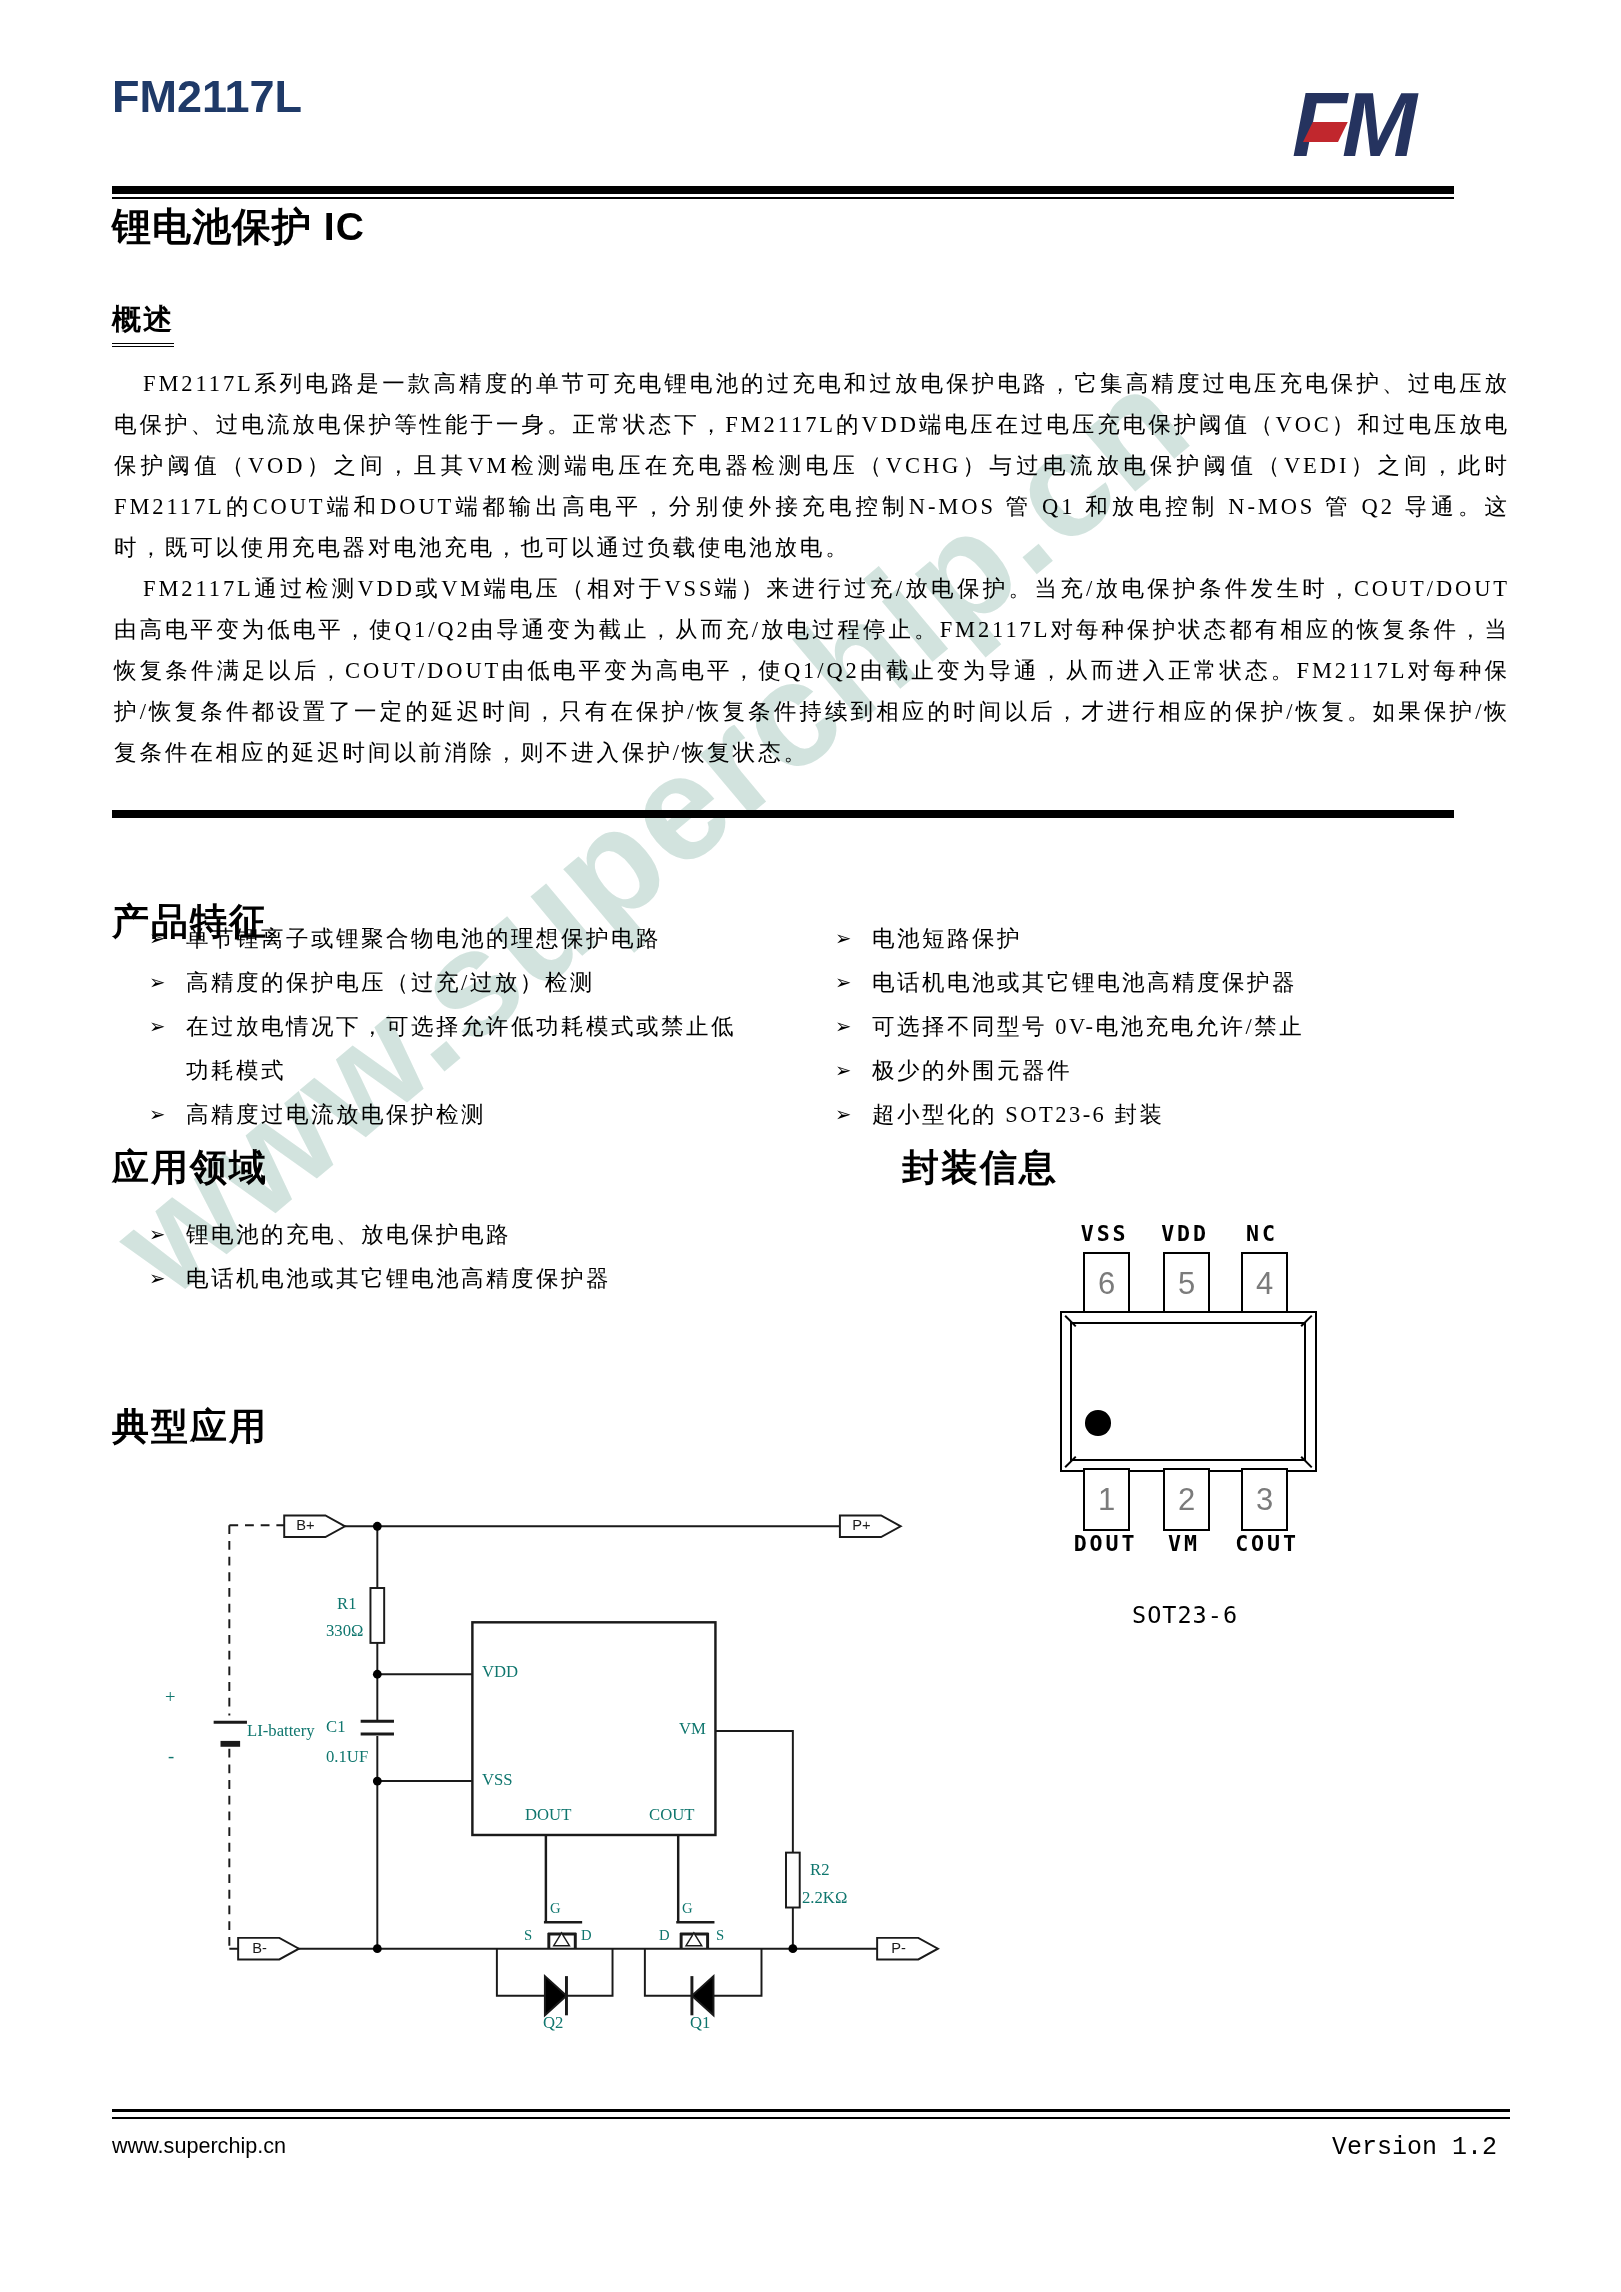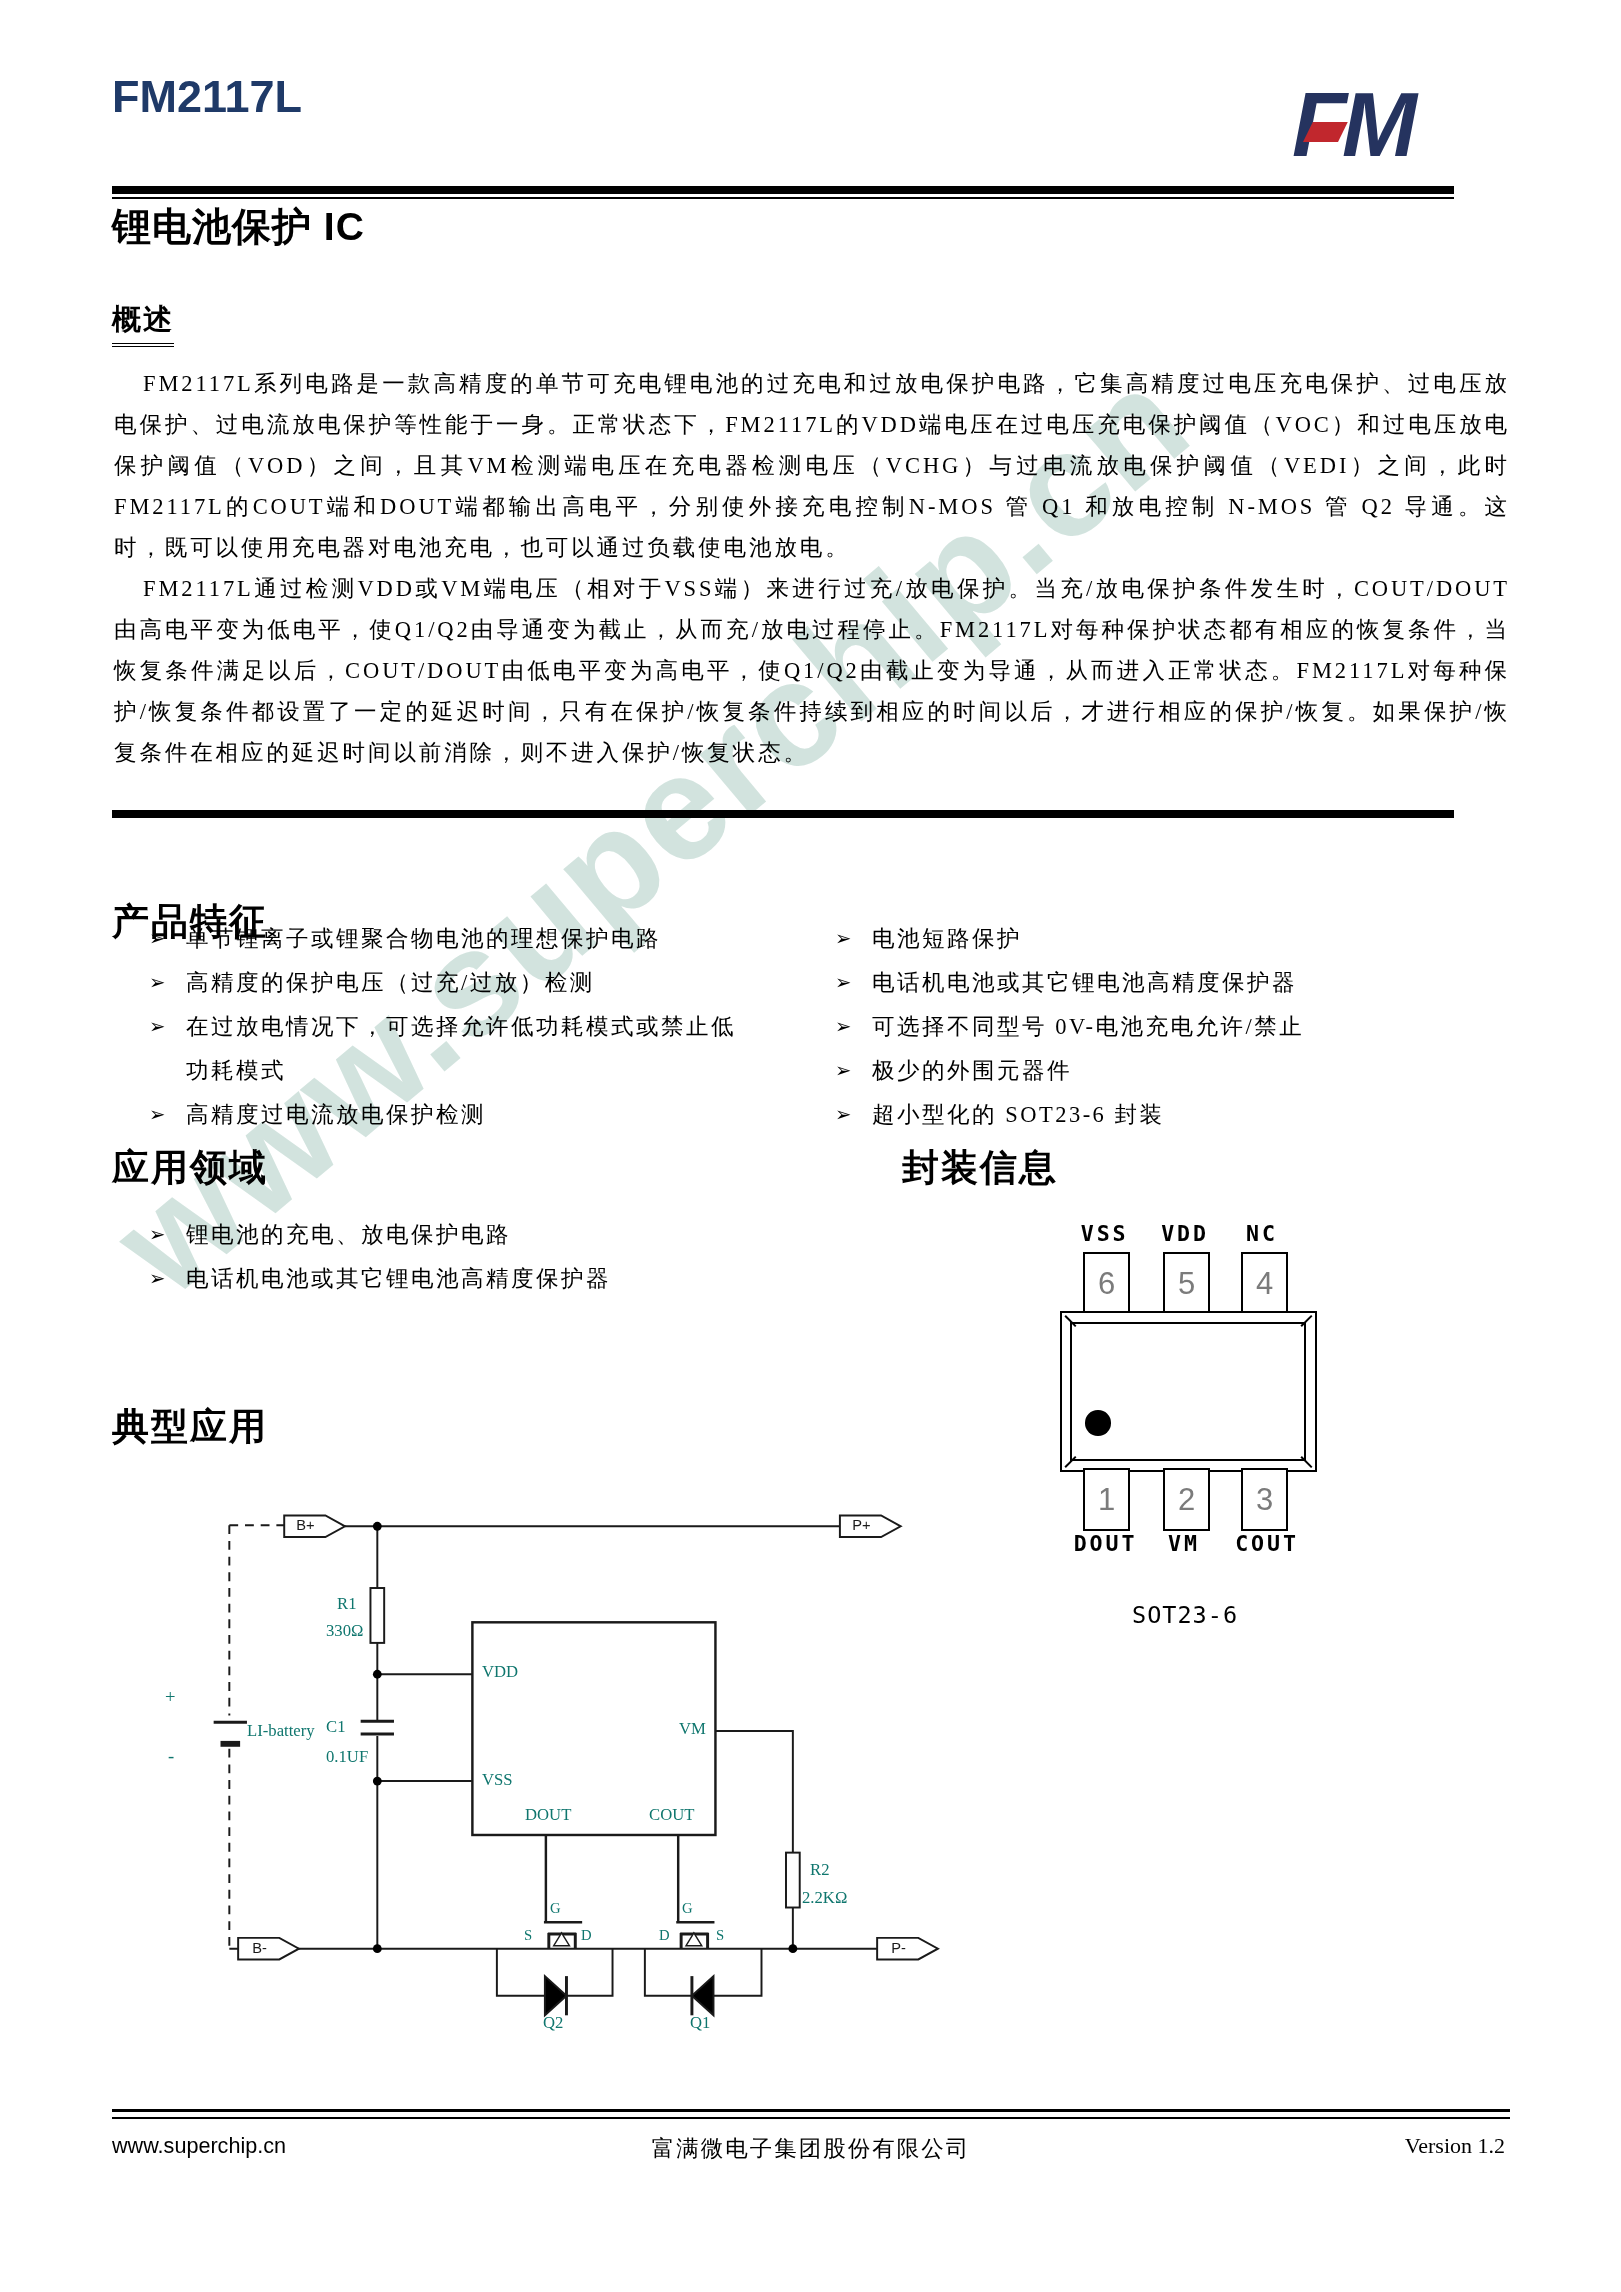--- a/index.html
+++ b/index.html
@@ -56,21 +56,21 @@
   
   .clabel{position:absolute;font-family:Liberation Serif, serif;
           font-size:16.7px;color:#0f766e;z-index:3;white-space:nowrap;}
   .clabel.small{font-size:14.7px;}
   .flagtext{position:absolute;width:39px;text-align:center;z-index:3;
             font-family:"Liberation Sans","DejaVu Sans",sans-serif;font-size:14.7px;color:#1a1a1a;}
   svg.circuit{position:absolute;left:0;top:0;z-index:2;pointer-events:none;}
   
   .footer-site{left:112px;top:2133px;font-family:"Liberation Sans","DejaVu Sans",sans-serif;font-size:21.6px;}
   .footer-co{left:112px;top:2133px;width:1398px;text-align:center;font-size:22.5px;letter-spacing:2px;}
-  .footer-ver{top:2133px;right:116px;font-family:Liberation Serif, serif;font-size:22px;}
+  .footer-ver{top:2133px;right:124px;font-family:Liberation Mono, monospace;font-size:25px;}
 </style>
 </head>
 <body>
 
 <div class="page">
 
   <div class="watermark">www.superchip.cn</div>
 
   <div class="abs doc-title z2">FM2117L</div>
   <div class="abs logo z2">
@@ -237,17 +237,16 @@
   <div class="clabel small" style="left:524px;top:1927px;">S</div>
   <div class="clabel small" style="left:581px;top:1927px;">D</div>
   <div class="clabel small" style="left:659px;top:1927px;">D</div>
   <div class="clabel small" style="left:716px;top:1927px;">S</div>
   <div class="clabel" style="left:543px;top:2013px;">Q2</div>
   <div class="clabel" style="left:690px;top:2013px;">Q1</div>
 
   <div class="abs rule-thin z2" style="top:2109px;height:2.9px;width:1398px;"></div>
   <div class="abs rule-thin z2" style="top:2117px;width:1398px;"></div>
   <div class="abs footer-site z2">www.superchip.cn</div>
-  <div class="abs footer-co z2">富满微电子集团股份有限公司</div>
   <div class="abs footer-ver z2">Version 1.2</div>
 
 </div>
 
 
 </body></html>

